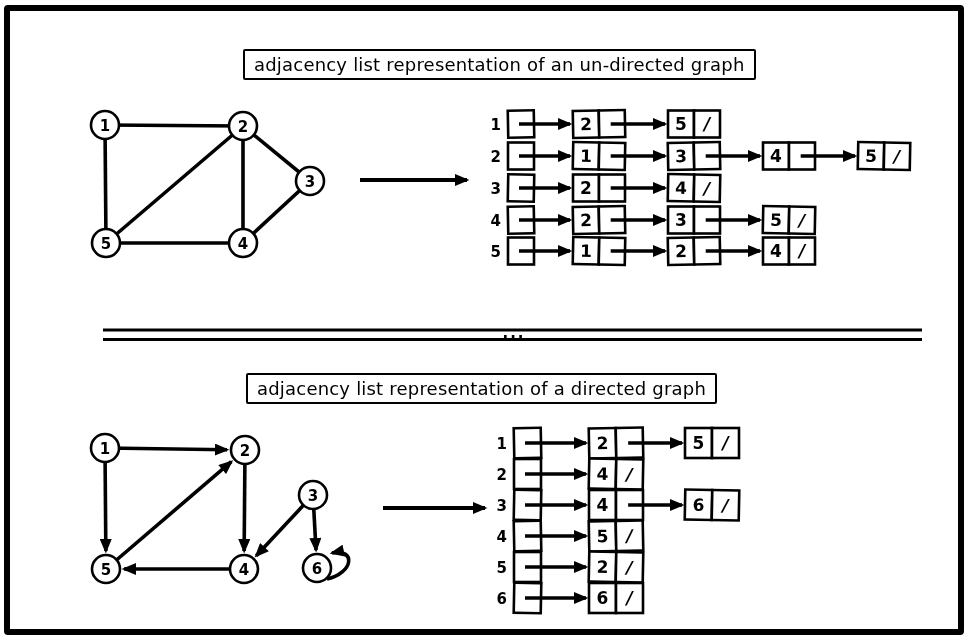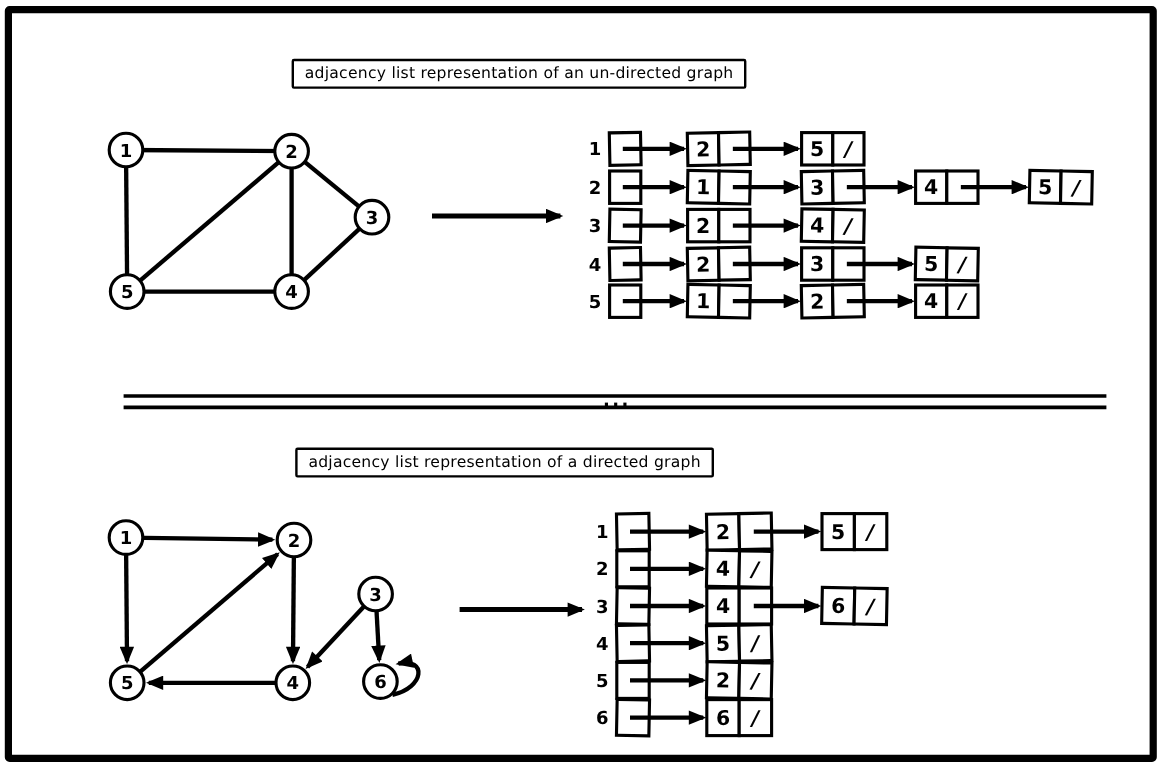--- a/index.html
+++ b/index.html
@@ -6,21 +6,21 @@
   body{
     width:970px;height:640px;position:relative;overflow:hidden;
     font-family:"DejaVu Sans", sans-serif;color:#000;
   }
   .frame{
     position:absolute;left:4px;top:5px;right:6px;bottom:5px;
     border:6px solid #000;border-radius:4px;pointer-events:none;
   }
   .title-box{
     position:absolute;background:#fff;border:2.5px solid #000;border-radius:2px;
-    padding:3px 9px;font-size:13px;letter-spacing:.2px;white-space:nowrap;
+    padding:3px 9px;font-size:18px;letter-spacing:.2px;white-space:nowrap;
   }
   #title-undirected{left:243px;top:49px;}
   #title-directed{left:246px;top:373px;}
   #diagram{position:absolute;left:0;top:0;}
 </style>
 </head>
 <body>
 
 <div class="frame"></div>
 

